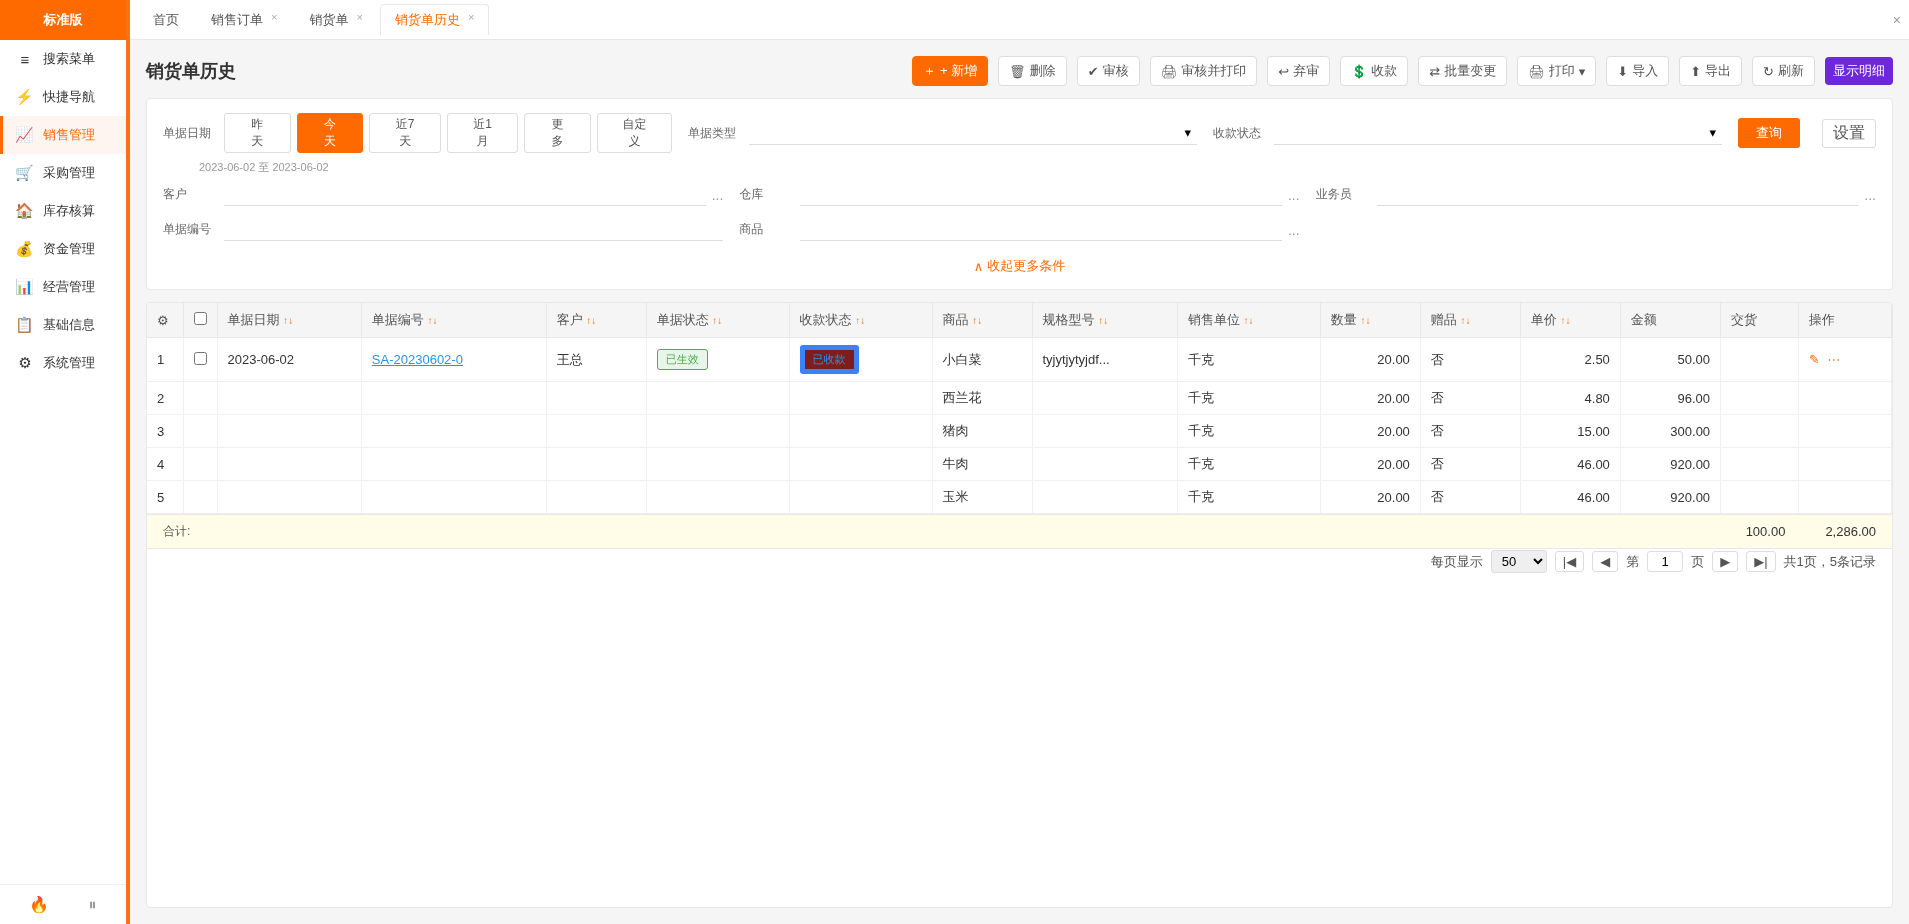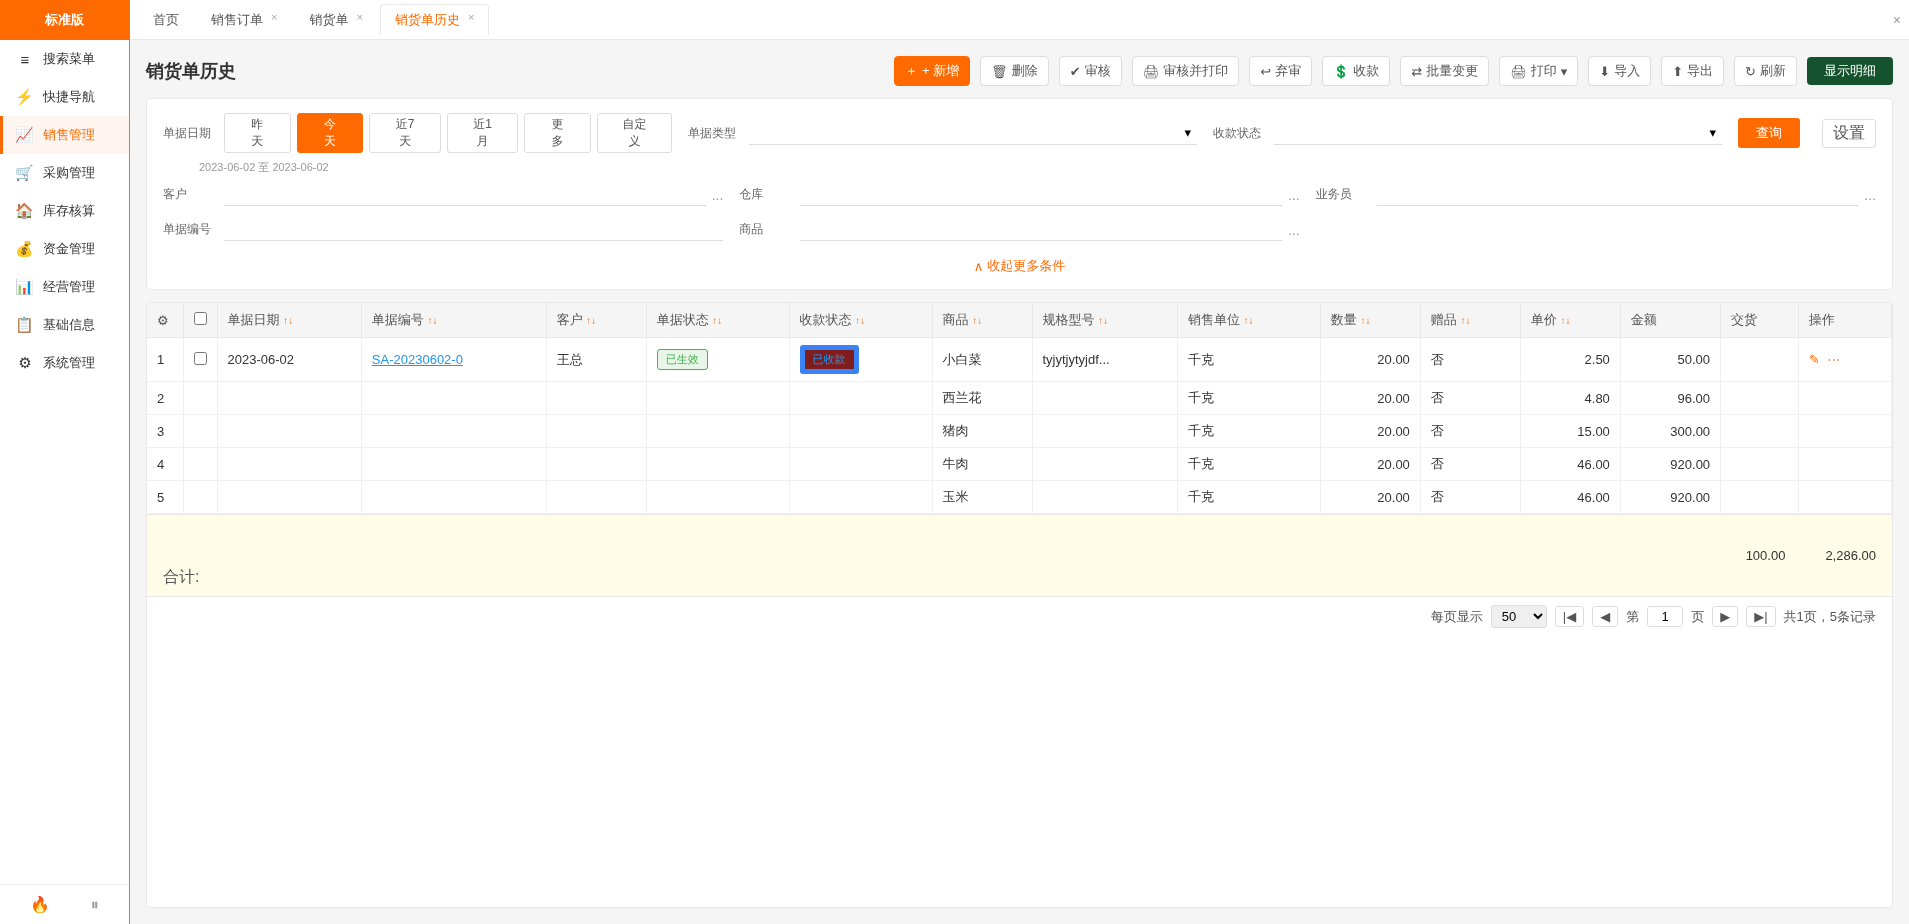--- a/index.html
+++ b/index.html
@@ -2,21 +2,21 @@
 <html><head>
   <meta charset="utf-8">
   <style>
     * { box-sizing: border-box; margin: 0; padding: 0; font-family: 'Microsoft YaHei', Arial, sans-serif; font-size: 13px; }
     body { display: flex; height: 924px; overflow: hidden; background: #f5f5f5; }
 
     
     .sidebar {
       width: 130px;
       background: #fff;
-      border-right: 1px solid #f97316;
+      border-right: 4px solid #f97316;
       display: flex;
       flex-direction: column;
       flex-shrink: 0;
     }
     .sidebar-logo {
       height: 40px;
       background: #ff6a00;
       display: flex;
       align-items: center;
       justify-content: center;
@@ -131,25 +131,25 @@
       border: 1px solid #ddd;
       border-radius: 4px;
       background: #fff;
       cursor: pointer;
       color: #555;
       font-size: 12px;
       white-space: nowrap;
     }
     .toolbar-btn.primary { background: #ff6a00; color: #fff; border-color: #ff6a00; }
     .btn-display {
-      background: #14532d;
+      background: #6d28d9;
       color: #fff;
       border: none;
       border-radius: 4px;
-      padding: 5px 17px;
+      padding: 5px 8px;
       cursor: pointer;
       font-size: 12px;
     }
 
     
     .filter-panel {
       background: #fff;
       border-radius: 4px;
       padding: 14px 16px 10px;
       border: 1px solid #e8e8e8;
@@ -270,29 +270,29 @@
 
     
     .table-footer {
       display: flex;
       align-items: center;
       justify-content: space-between;
       background: #fffce8;
       border-top: 1px solid #e8e8e8;
       padding: 8px 16px;
     }
-    .footer-total { color: #555; font-size: 16px; margin-top: 44px; }
+    .footer-total { color: #555; font-size: 12px; }
     .footer-values { display: flex; gap: 40px; }
     .footer-val { color: #333; font-weight: 500; }
 
     .pagination-bar {
       display: flex;
       align-items: center;
       justify-content: flex-end;
-      padding: 8px 16px;
+      padding: 1px 16px;
       background: #fff;
       border-top: 1px solid #e8e8e8;
       gap: 8px;
       font-size: 12px;
       color: #555;
     }
     .page-size-select {
       border: 1px solid #ddd;
       border-radius: 3px;
       padding: 2px 6px;

